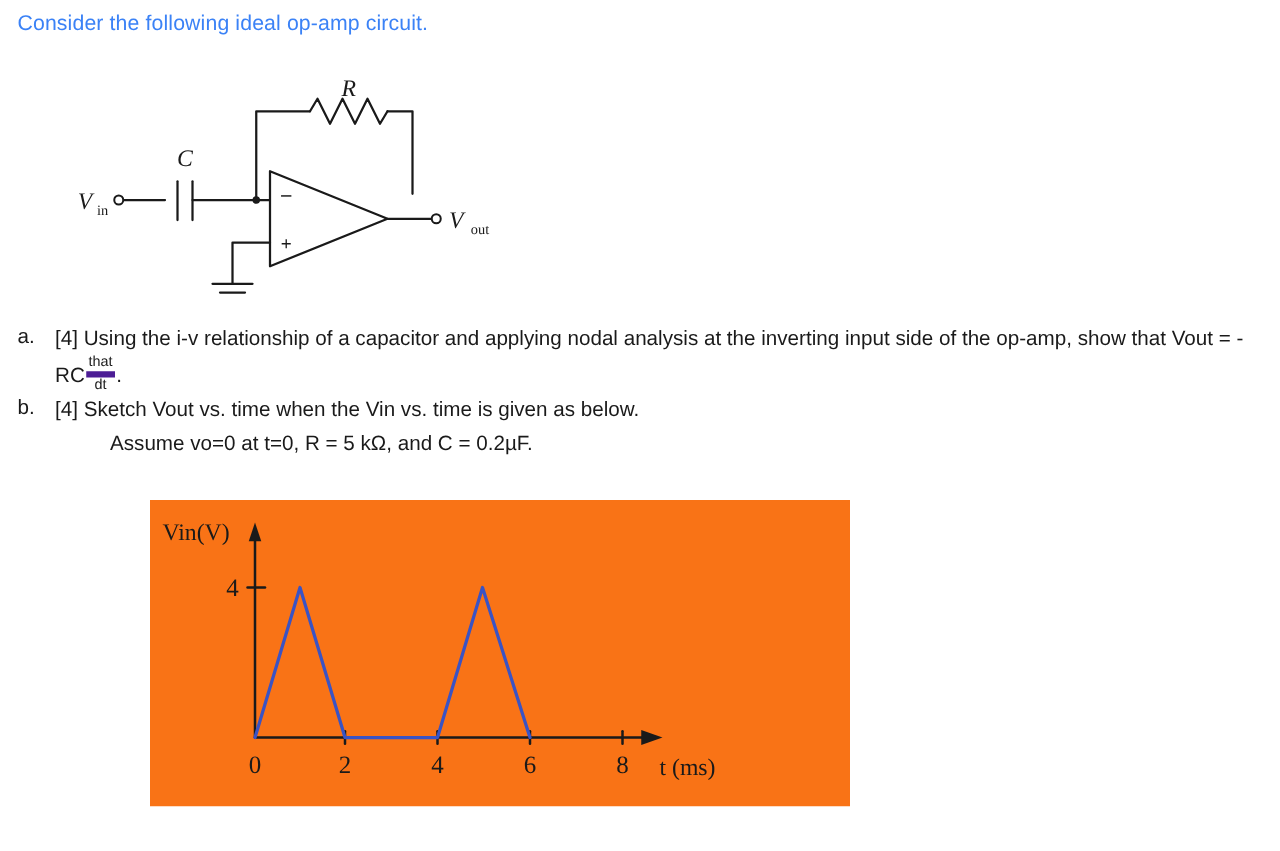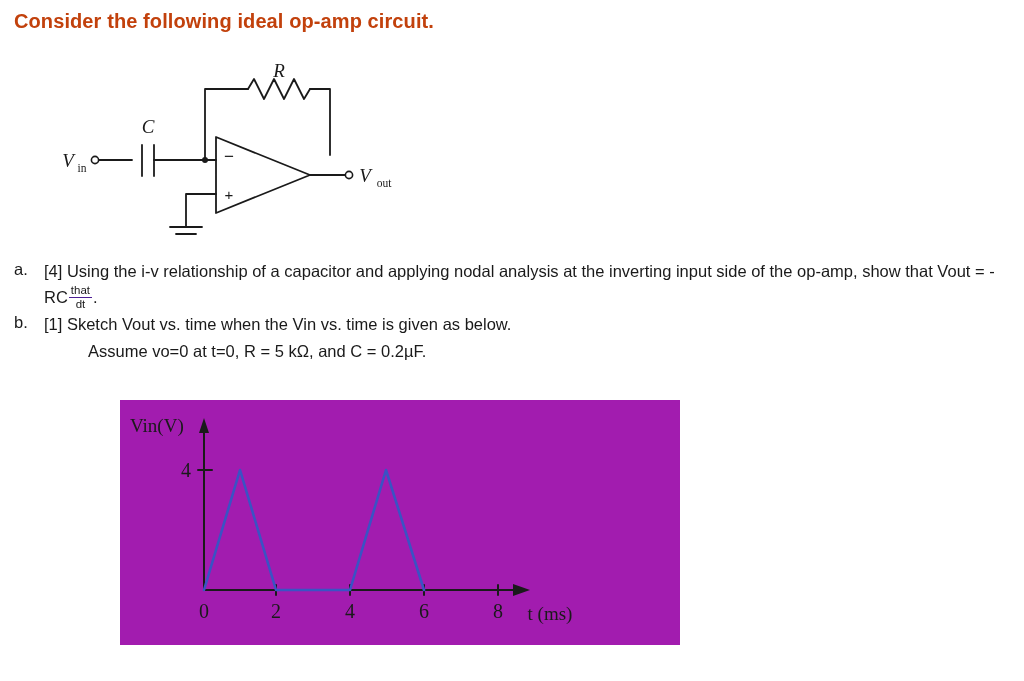--- a/index.html
+++ b/index.html
@@ -13,25 +13,24 @@
     font-family: "Liberation Sans", sans-serif;
     color: #000000;
     position: relative;
     overflow: hidden;
   }
 
   .intro {
     position: absolute;
     left: 14px;
     top: 8px;
-    font-size: 20px;
+    font-size: 17px;
     line-height: 1.3;
-    color: #c2410c;
+    color: #3b82f6;
     letter-spacing: 0.1px;
-    font-weight: bold;
   }
 
   
   #circuit-figure {
     position: absolute;
     left: 20px;
     top: 45px;
     width: 420px;
     height: 195px;
   }
@@ -66,37 +65,37 @@
     font-size: 11.5px;
     line-height: 1.12;
     margin: 0 1px;
   }
   .frac .num {
     display: block;
     padding: 0 2px;
   }
   .frac .den {
     display: block;
-    border-top: 1px solid #4c1d95;
+    border-top: 5px solid #4c1d95;
     padding: 0 2px;
   }
   .assume {
     margin-left: 44px;
     margin-top: 3px;
     line-height: 1.45;
   }
 
   
   #plot-figure {
     position: absolute;
     left: 120px;
     top: 400px;
     width: 560px;
     height: 245px;
-    background: #a21caf;
+    background: #f97316;
   }
 </style>
 </head>
 <body>
 
 <div class="intro">Consider the following ideal op-amp circuit.</div>
 
 <div id="circuit-figure">
   <svg width="420" height="195" viewBox="0 0 420 195" xmlns="http://www.w3.org/2000/svg">
     <g fill="none" stroke="#1a1a1a" stroke-width="1.8" stroke-linecap="round" stroke-linejoin="round">
@@ -153,21 +152,21 @@
   <div class="q-row">
     <div class="q-label">a.</div>
     <div class="q-text">
       <span>[4] Using the i-v relationship of a capacitor and applying nodal analysis at the inverting input side of the op-amp, show that Vout = -RC</span><span class="frac"><span class="num">that</span><span class="den">dt</span></span><span>.</span>
     </div>
   </div>
 
   <div class="q-row">
     <div class="q-label">b.</div>
     <div class="q-text">
-      <span>[1] Sketch Vout vs. time when the Vin vs. time is given as below.</span>
+      <span>[4] Sketch Vout vs. time when the Vin vs. time is given as below.</span>
       <div class="assume">Assume vo=0 at t=0, R = 5 kΩ, and C = 0.2µF.</div>
     </div>
   </div>
 </div>
 
 <div id="plot-figure">
   <svg width="560" height="245" viewBox="0 0 560 245" xmlns="http://www.w3.org/2000/svg">
 
     <text x="10" y="32" font-family="Liberation Serif, serif" font-size="19" fill="#1a1a1a">Vin(V)</text>
 

